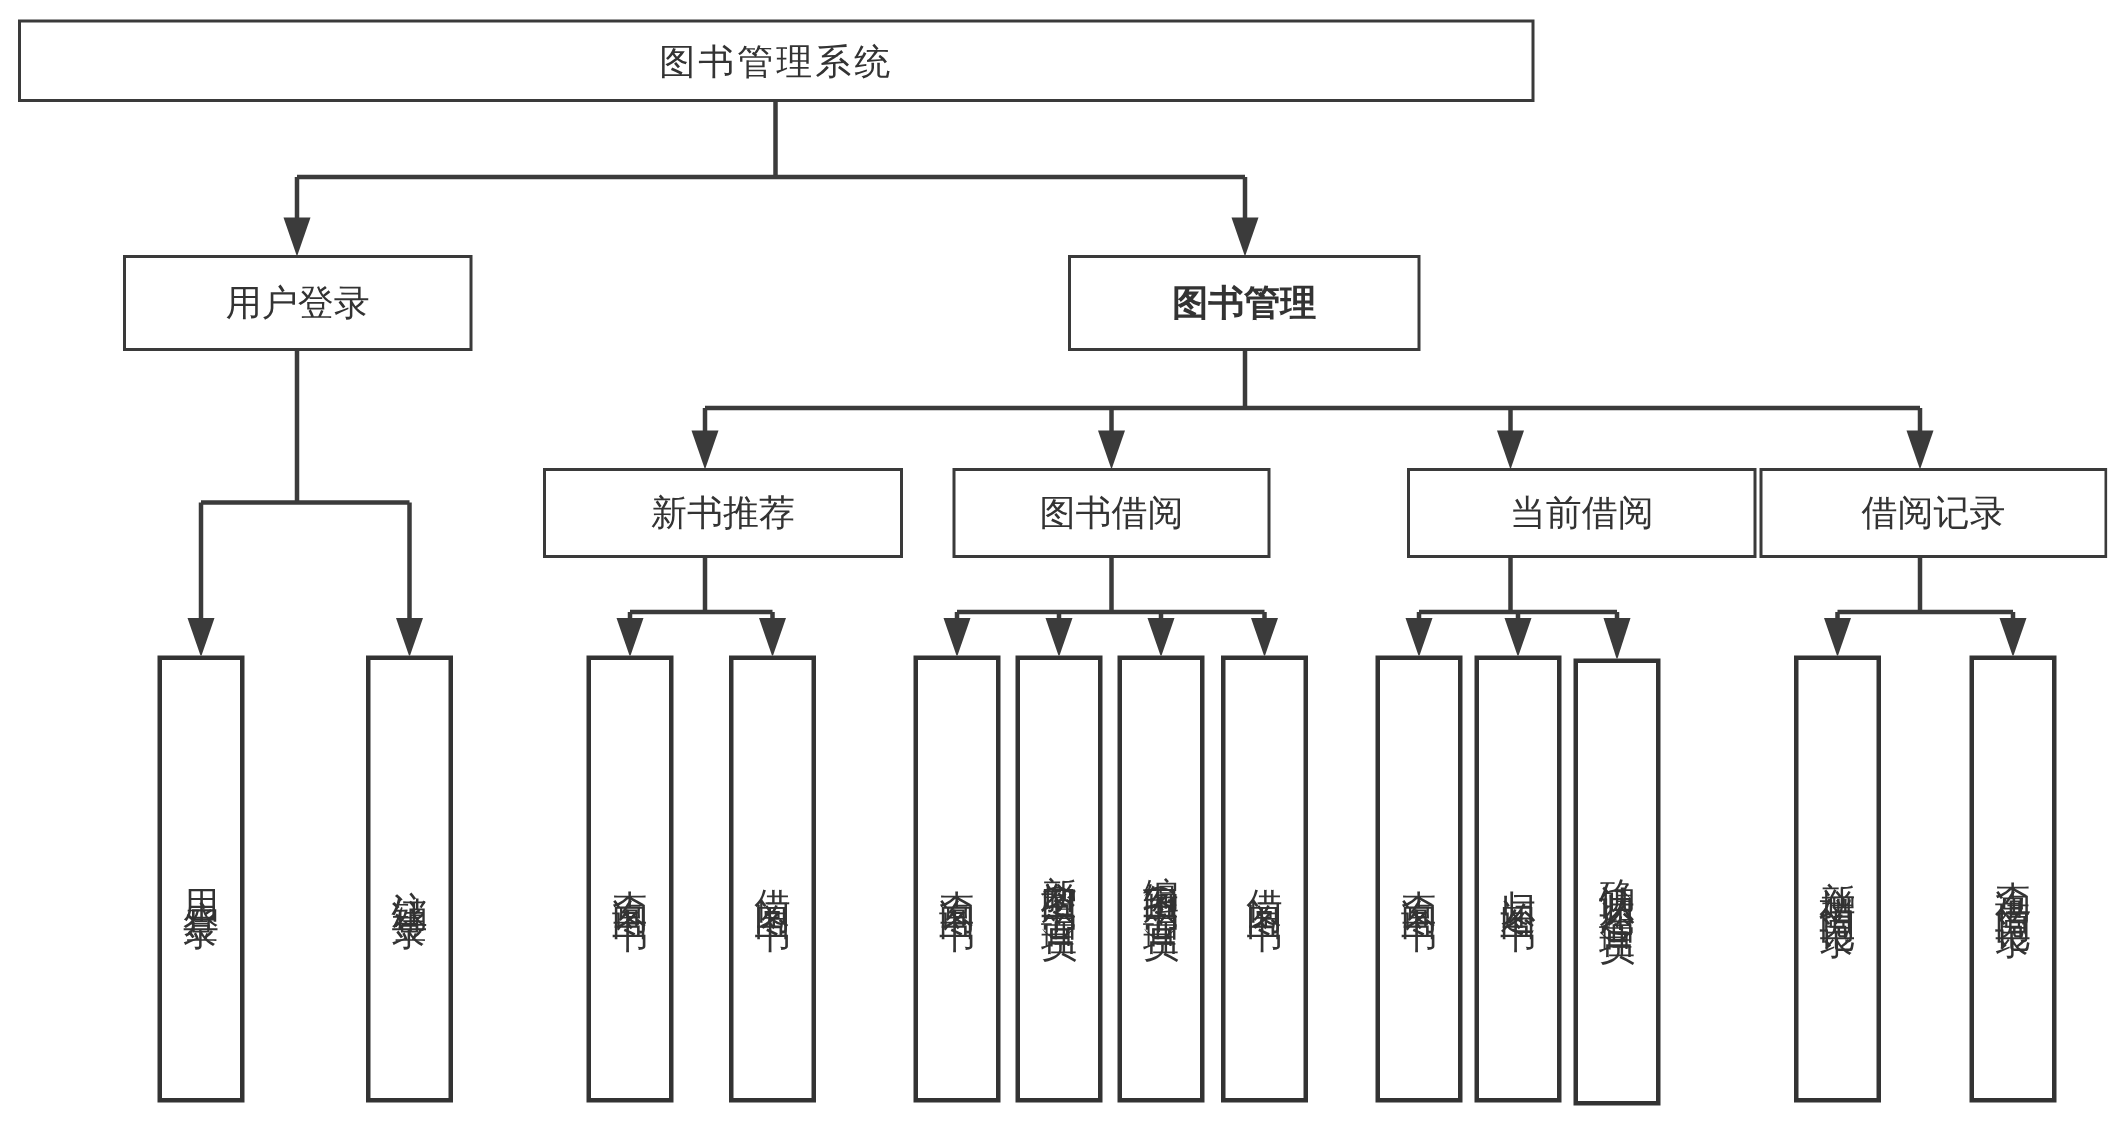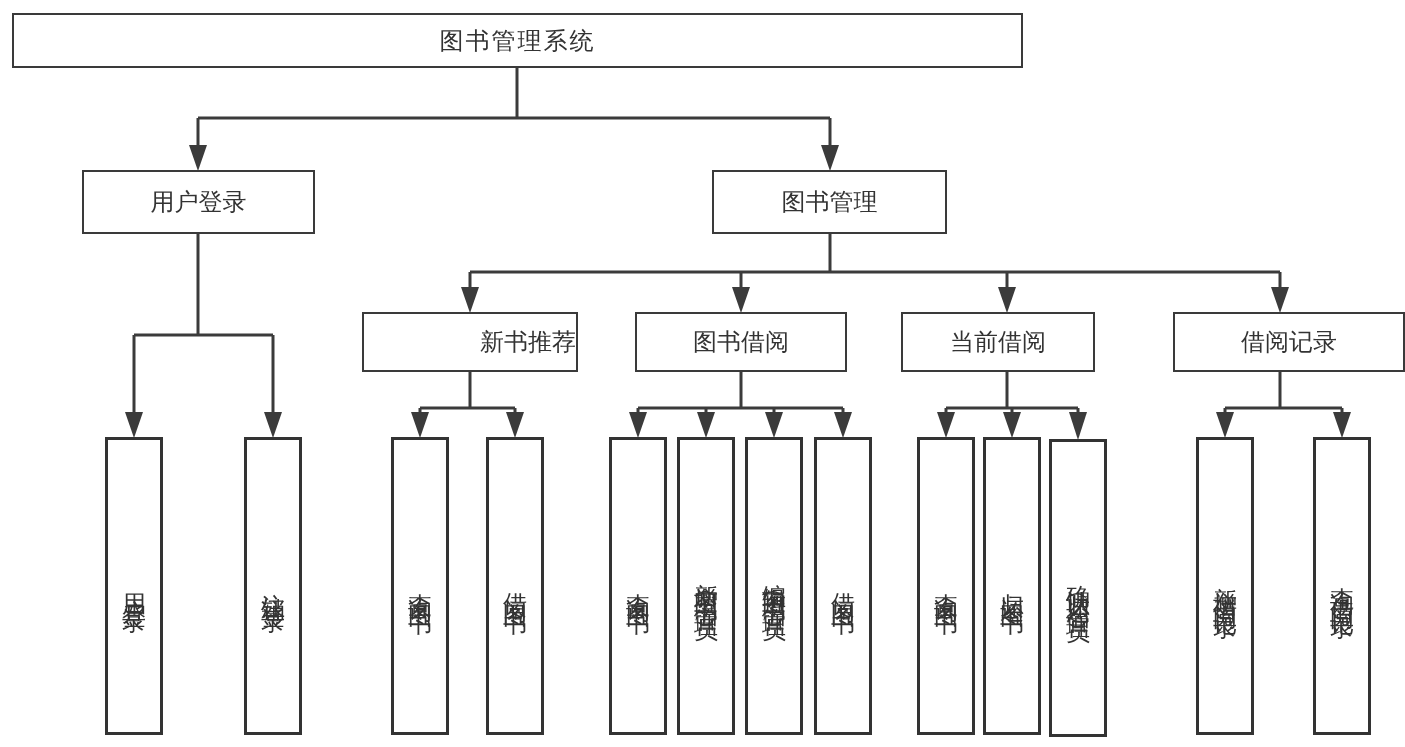--- a/index.html
+++ b/index.html
@@ -42,27 +42,27 @@
     color: #333333;
     white-space: nowrap;
   }
 
   
   .root    { left: 12px;  top: 13px;  width: 1011px; height: 55px; }
   .root .lbl { letter-spacing: 2px; }
 
   
   .n-login { left: 82px;  top: 170px; width: 233px; height: 64px; }
-  .n-mgmt  { left: 712px; top: 170px; width: 235px; height: 64px; }
+  .n-mgmt  { left: 712px; top: 170px; width: 235px; height: 64px; font-weight: bold; }
 
   
   .lv3     { top: 312px; height: 60px; }
-  .n-new   { left: 362px;  width: 216px; justify-content: flex-end; }
+  .n-new   { left: 362px;  width: 240px; }
   .n-borrow{ left: 635px;  width: 212px; justify-content: center; }
-  .n-cur   { left: 901px;  width: 194px; }
+  .n-cur   { left: 938px;  width: 233px; }
   .n-rec   { left: 1173px; width: 232px; }
 
   
   .leaf {
     position: absolute;
     top: 437px;
     width: 58px;
     height: 298px;
     background: #ffffff;
     border: 3px solid #333333;

